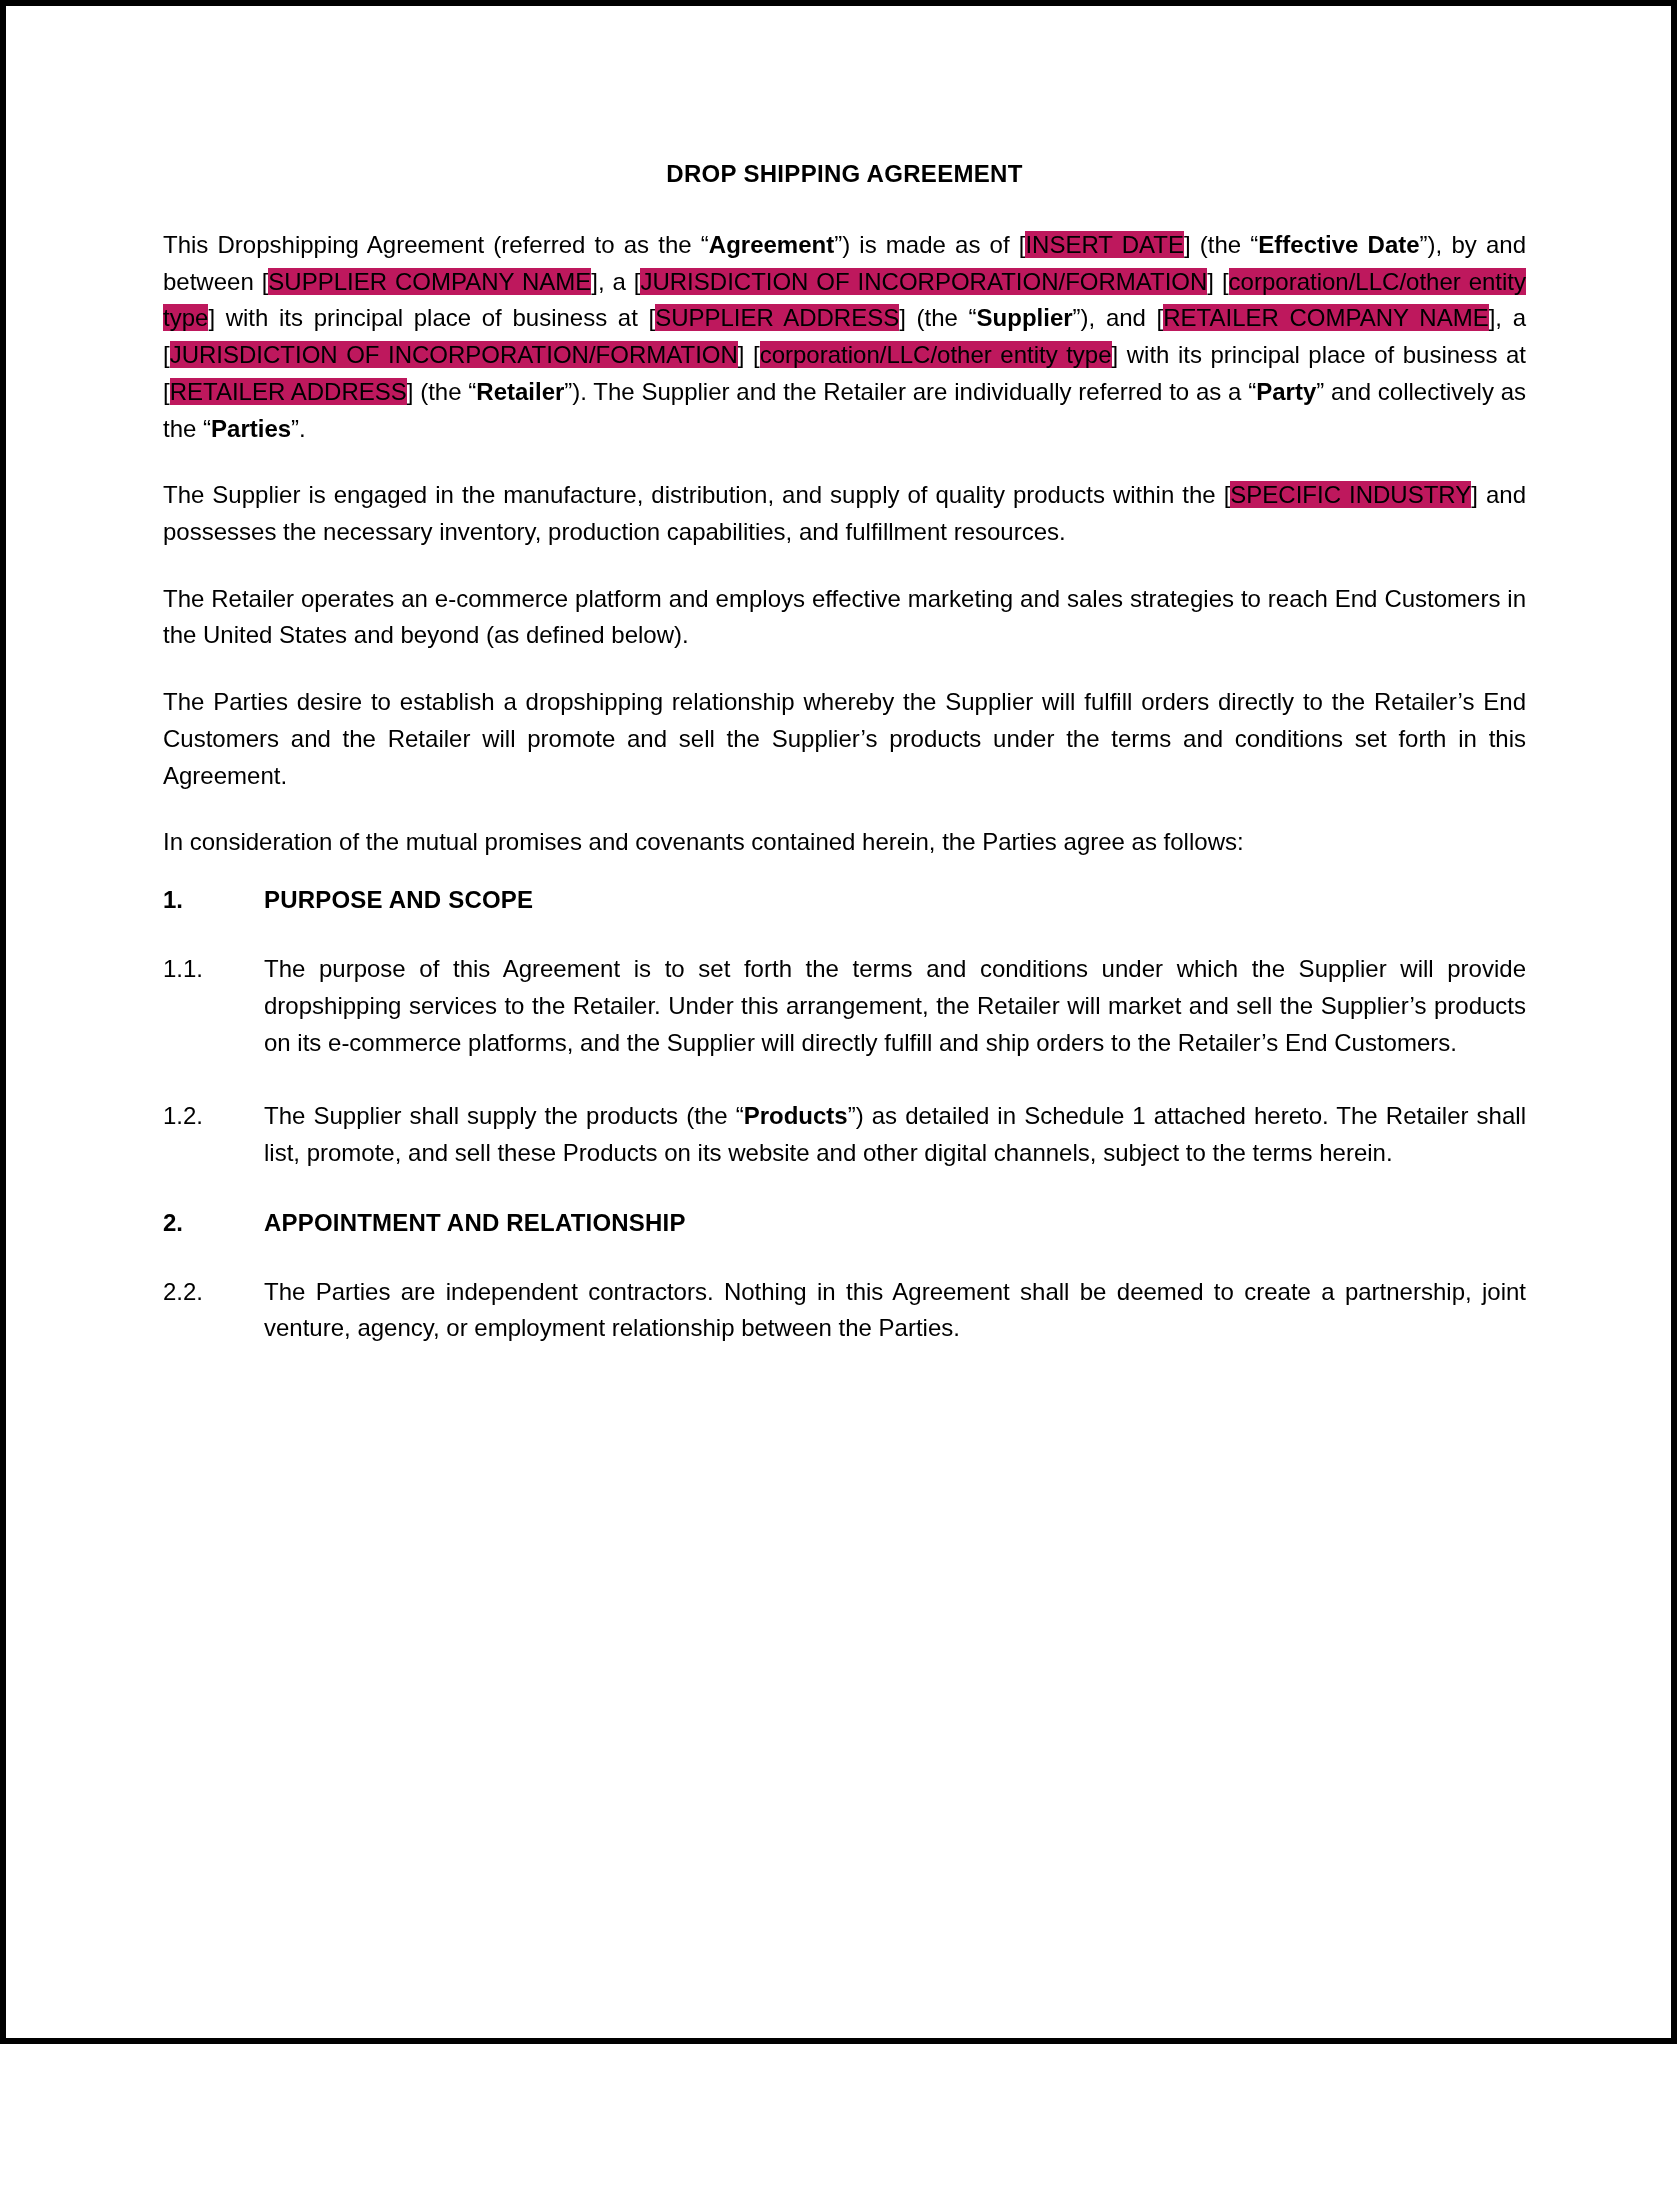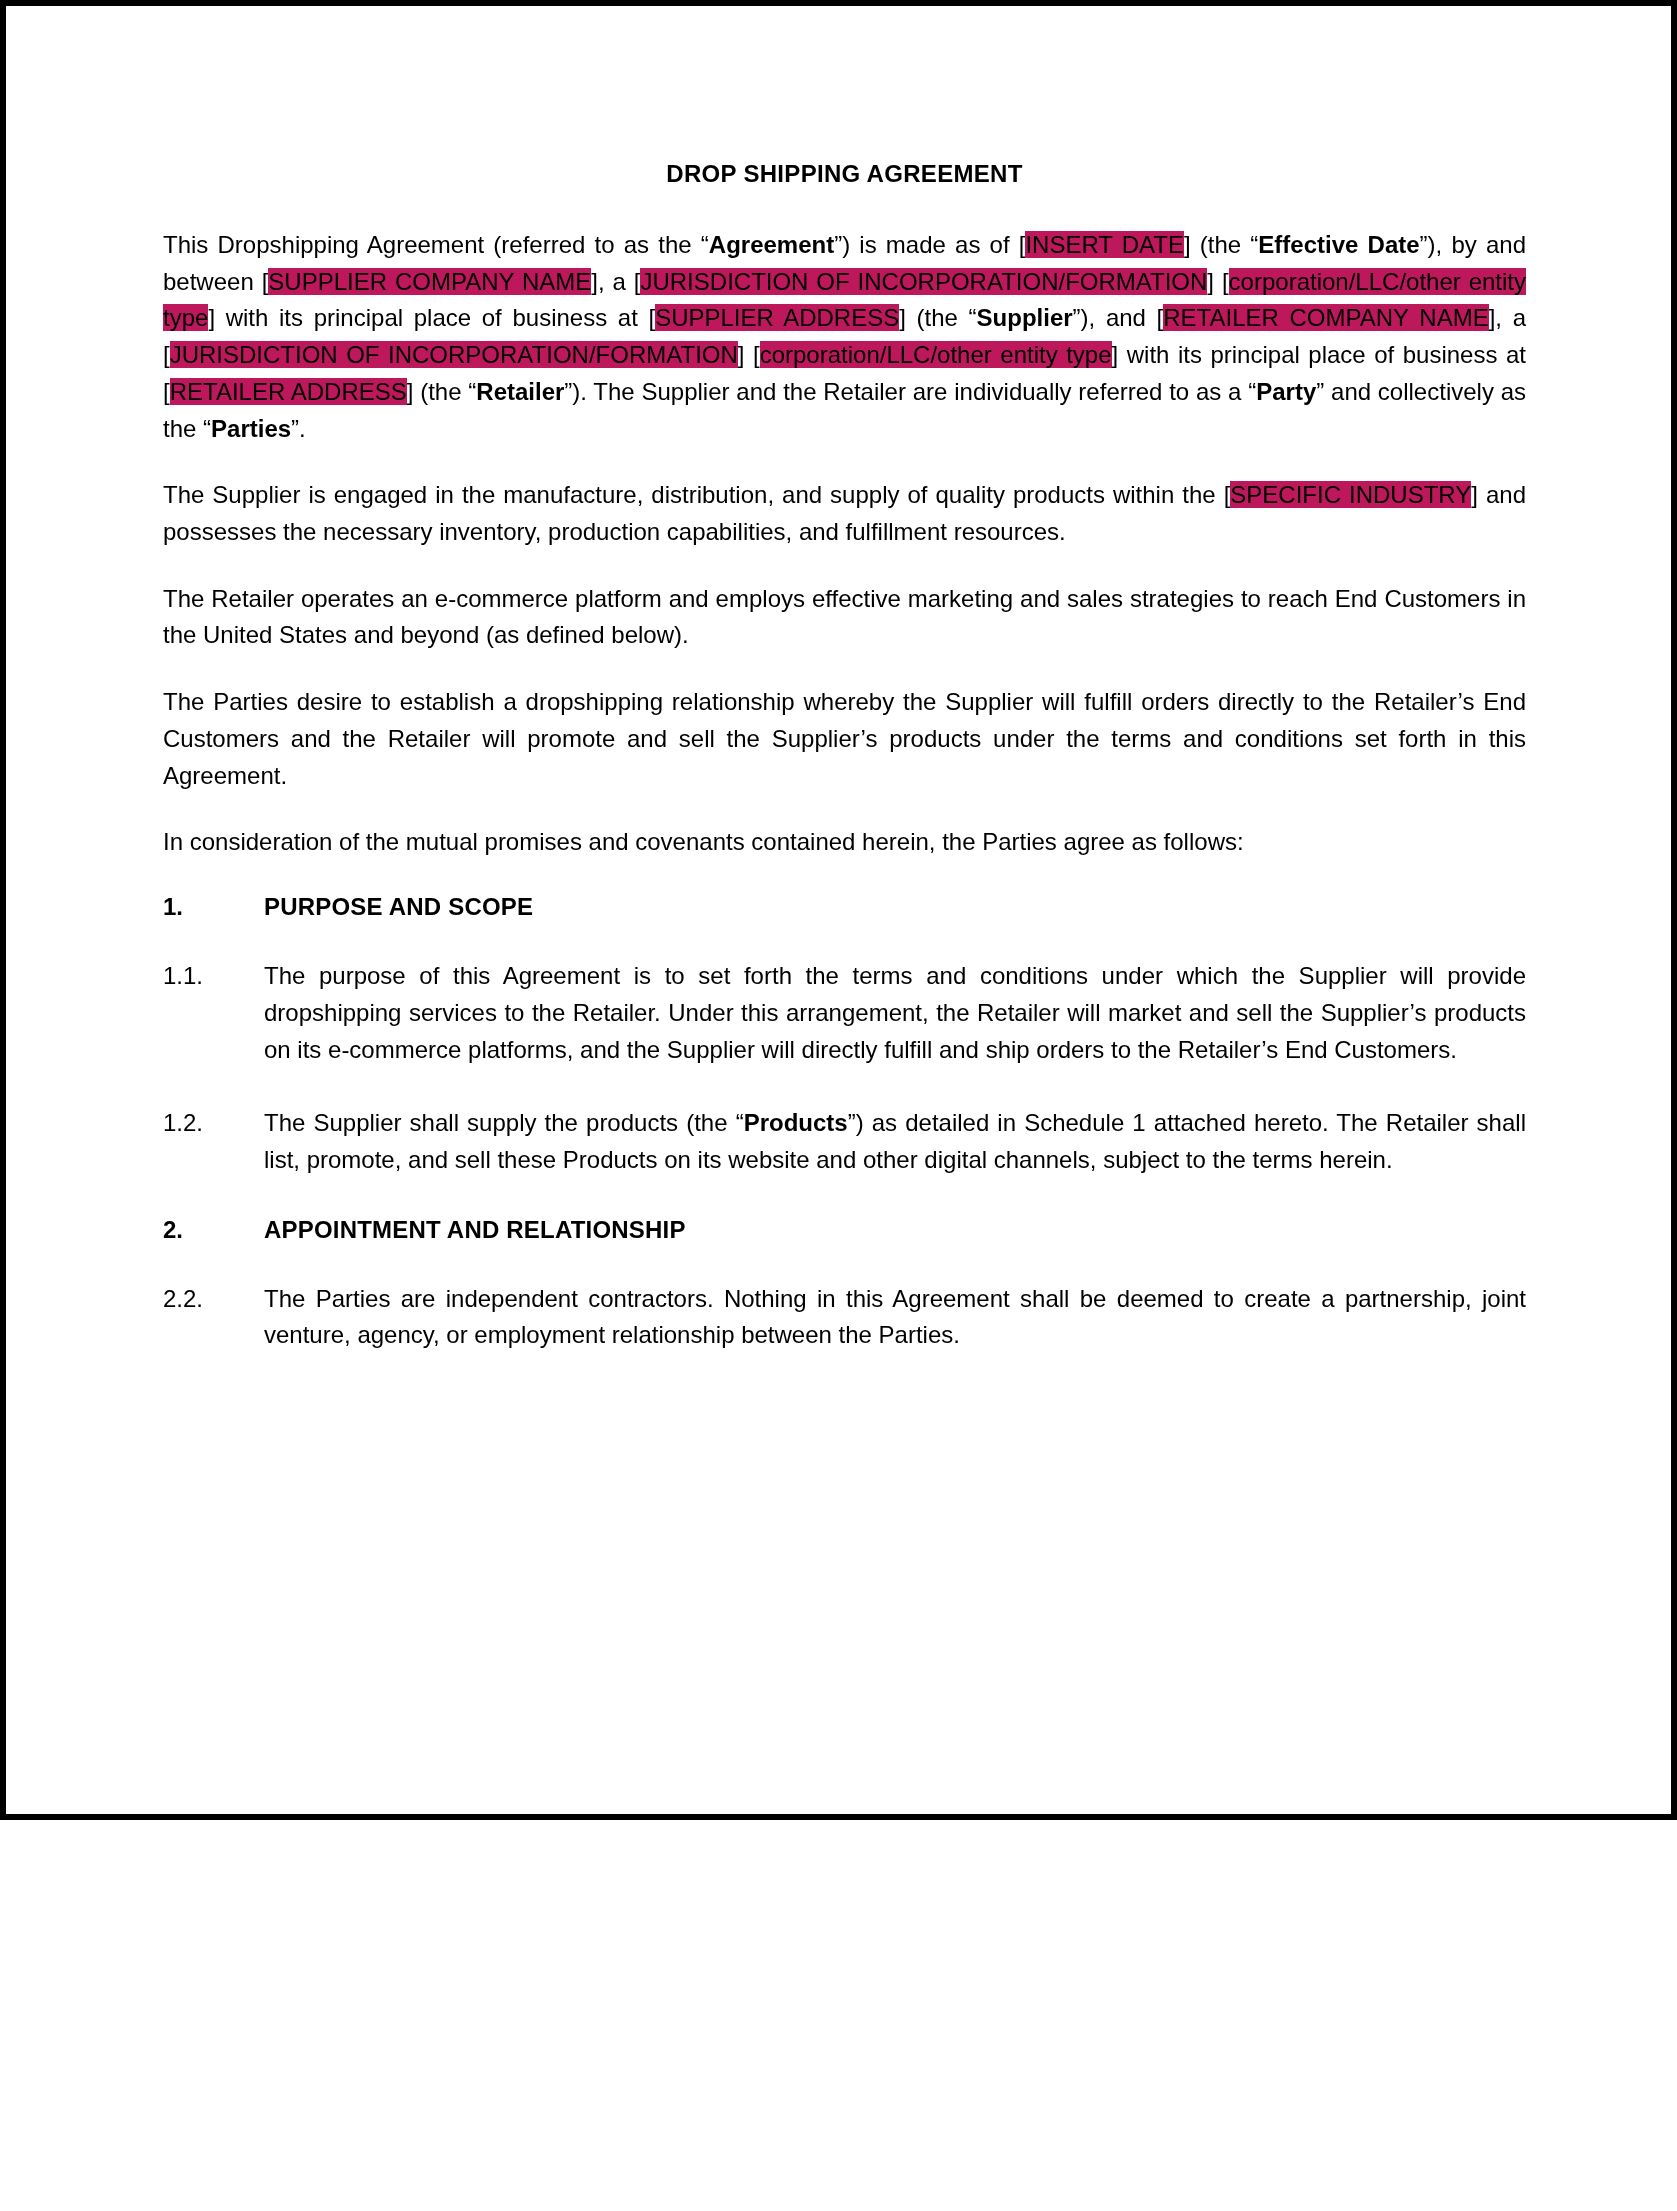--- a/index.html
+++ b/index.html
@@ -5,21 +5,21 @@
   html, body {
     margin: 0;
     padding: 0;
     background: #ffffff;
   }
   body {
     font-family: "Liberation Sans", sans-serif;
   }
   .page {
     width: 1677px;
-    height: 1820px;
+    height: 2044px;
     box-sizing: border-box;
     background: #ffffff;
     border: 6.2px solid #000000;
     position: relative;
     overflow: hidden;
   }
   .content {
     position: absolute;
     left: 157px;
     top: 154px;
@@ -35,21 +35,21 @@
   }
   p.para {
     font-size: 24px;
     line-height: 1.53;
     color: #000000;
     text-align: justify;
     margin: 0 0 30px 0;
     hyphens: none;
   }
   p.para.last-block {
-    margin-bottom: 32px;
+    margin-bottom: 25px;
   }
   .hl {
     background: #be185d;
   }
   b, .b {
     font-weight: bold;
   }
   .section-head {
     display: flex;
     margin: 0 0 37px 0;

